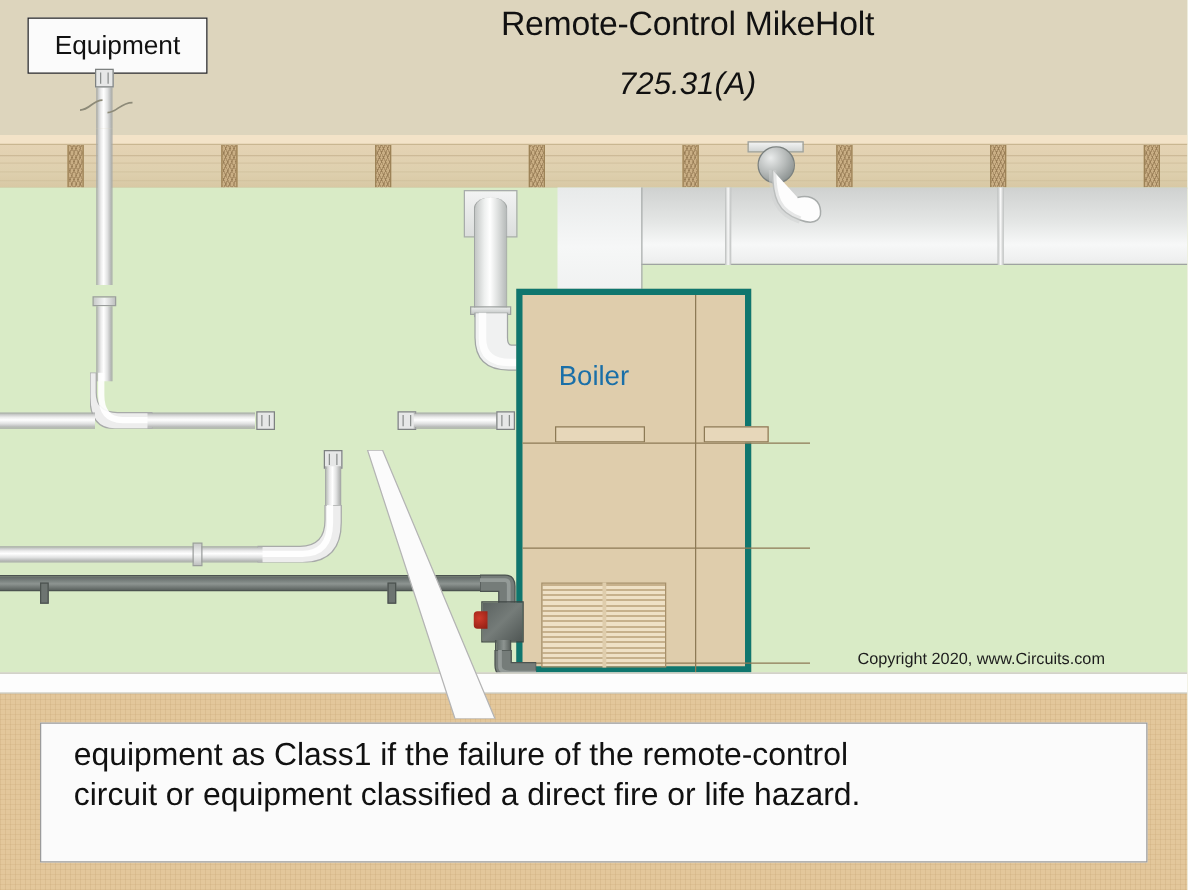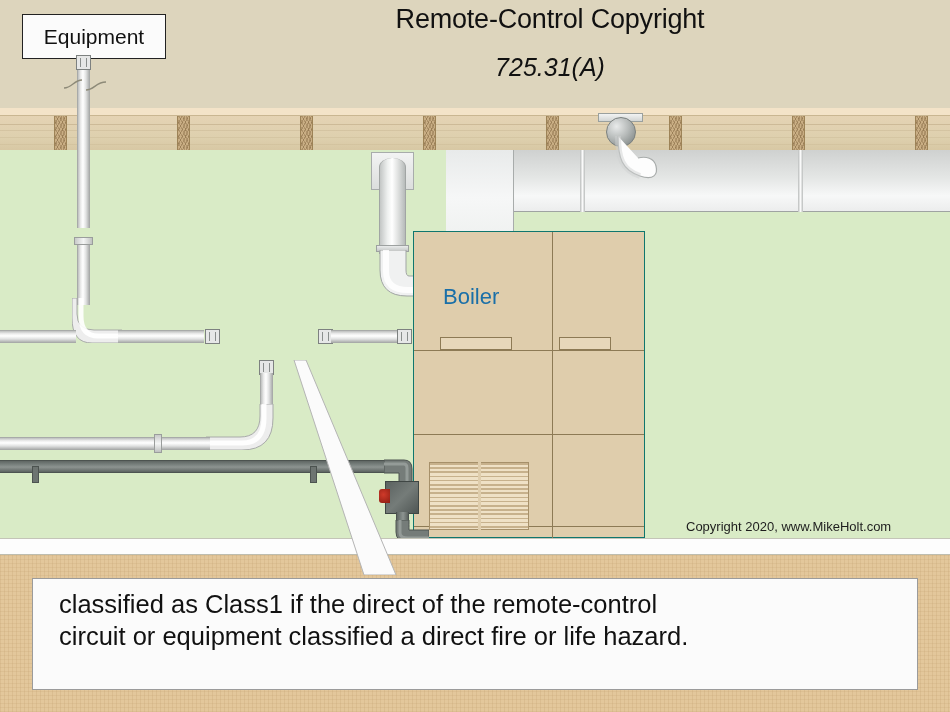--- a/index.html
+++ b/index.html
@@ -204,23 +204,23 @@
   .vpipe-elbow {
     position: absolute;
     left: 379px; top: 250px;
     width: 60px; height: 48px;
   }
 
   
   .boiler {
     position: absolute;
     left: 413px; top: 231px;
-    width: 232px; height: 307px;
+    width: 188px; height: 307px;
     background: #dfcdac;
-    border: 1px solid #0f766e;
+    border: 5px solid #0f766e;
     box-sizing: border-box;
   }
   .boiler-vdiv {
     position: absolute;
     left: 138px; top: 0;
     width: 1px; height: 307px;
     background: #8d7a55;
   }
   .boiler-hdiv {
     position: absolute;
@@ -396,21 +396,21 @@
   }
 </style>
 </head>
 <body>
 
 <div id="stage">
 
   <div class="header-band"></div>
 
   <div class="title-block">
-    <div class="title-line2">Remote-Control Copyright</div>
+    <div class="title-line2">Remote-Control MikeHolt</div>
     <div class="title-line3">725.31(A)</div>
   </div>
 
   <div class="thermostat-box">
     <span>Equipment</span>
   </div>
 
   <div class="ceiling">
     <div class="ceiling-topstrip"></div>
     <div class="grain" style="top:16px"></div>
@@ -522,26 +522,26 @@
   <div style="position:absolute; left:393px; top:520px; width:36px; height:24px;">
     <svg width="36" height="24" viewBox="0 0 36 24">
       <path d="M3 0 L3 12 Q3 22 14 22 L36 22 L36 10 L16 10 Q16 10 16 0 Z" fill="#757c79" stroke="#4c5350" stroke-width="1"></path>
       <path d="M7 0 L7 13 Q7 18 15 18 L36 18" fill="none" stroke="#949b98" stroke-width="3"></path>
     </svg>
   </div>
 
   <div class="baseboard"></div>
   <div class="floor"></div>
 
-  <div class="copyright">Copyright 2020, www.MikeHolt.com</div>
+  <div class="copyright">Copyright 2020, www.Circuits.com</div>
 
   <div class="callout-pointer">
     <svg width="150" height="215" viewBox="0 0 150 215">
       <polygon points="24,0 36,0 126,215 94,215" fill="#fbfbfb" stroke="#b4b4b4" stroke-width="1"></polygon>
     </svg>
   </div>
 
   <div class="caption-box">
-    <div>classified as Class1 if the direct of the remote-control</div>
+    <div>equipment as Class1 if the failure of the remote-control</div>
     <div>circuit or equipment classified a direct fire or life hazard.</div>
   </div>
 
 </div>
 
 </body></html>

